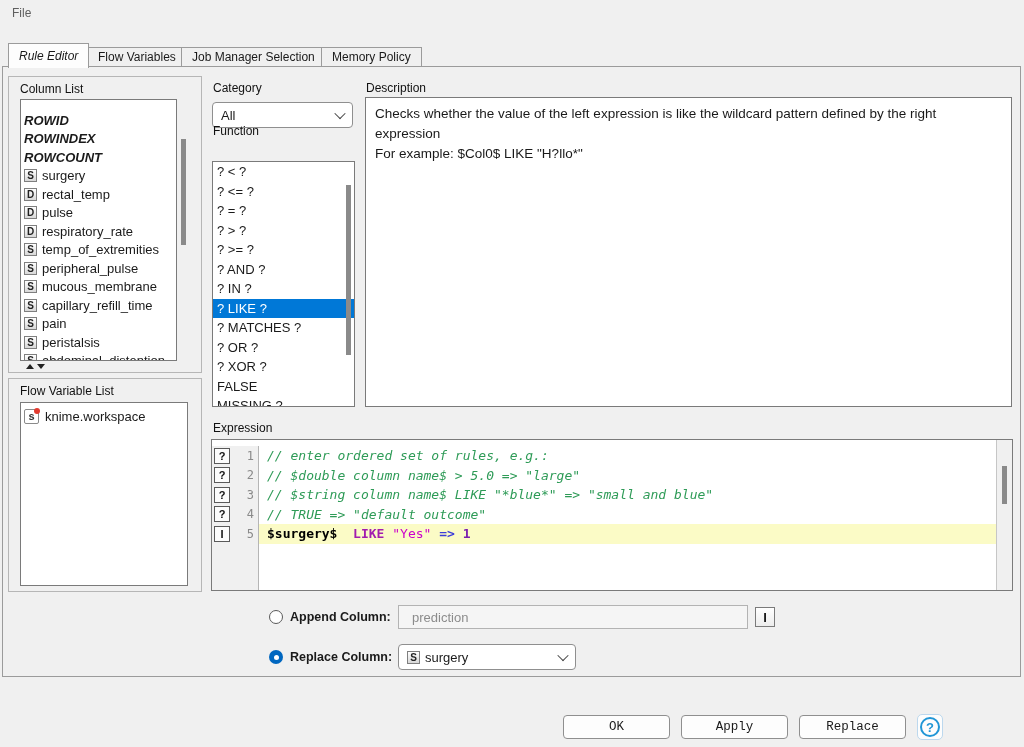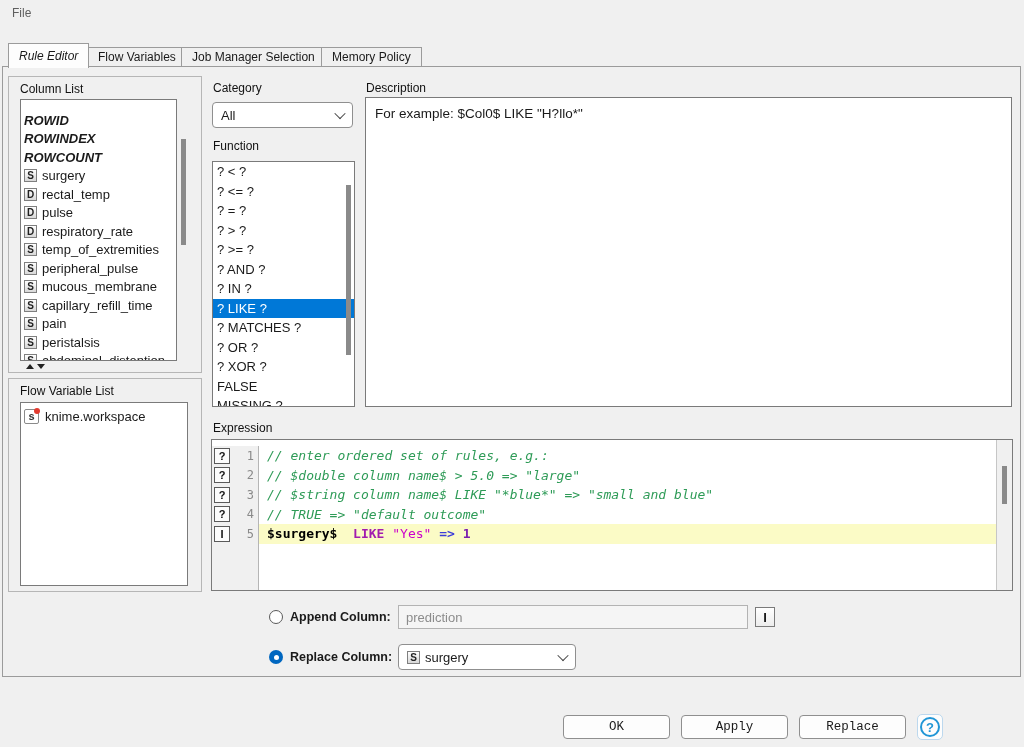--- a/index.html
+++ b/index.html
@@ -95,21 +95,21 @@
   .expr-scroll { width:16px; flex:0 0 16px; background:#f0f0f0; border-left:1px solid #c6c6c6; position:relative; }
 
   
   .radio { position:absolute; width:14px; height:14px; border-radius:50%;
            border:1px solid #5a5a5a; background:#fff; }
   .radio.checked { border:none; background:#0067c0; }
   .radio.checked::after { content:""; position:absolute; left:4.5px; top:4.5px;
            width:5px; height:5px; border-radius:50%; background:#fff; }
   .radio-lbl { position:absolute; font-size:12.5px; font-weight:bold; }
   .txtfield { position:absolute; background:#f5f5f5; border:1px solid #b3b3b3;
-              font-size:13px; color:#8c8c8c; padding-left:7px;
+              font-size:13px; color:#8c8c8c; padding-left:13px;
               font-family:"Liberation Sans",sans-serif; }
   .ibtn { position:absolute; width:20px; height:20px; border:1px solid #7a7a7a;
           background:linear-gradient(#fff,#ececec); display:flex; align-items:center;
           justify-content:center; font-weight:bold; font-size:13px; }
 
   
   .btn { position:absolute; width:107px; height:24px; background:#fdfdfd;
          border:1px solid #8f8f8f; border-radius:4px; font-size:12.5px;
          display:flex; align-items:center; justify-content:center; top:715px;font-family:Liberation Mono, monospace; }
   .help-btn { position:absolute; left:917px; top:714px; width:26px; height:26px;
@@ -203,21 +203,21 @@
     <span>knime.workspace</span>
   </div>
 </div>
 
 <div class="abs lbl" style="left:213px; top:81px; z-index:4;">Category</div>
 <div class="combo" style="left:212px; top:102px; width:141px; height:26px; z-index:4;">
   <span>All</span>
   <span class="chev"></span>
 </div>
 
-<div class="abs lbl" style="left:213px; top:139px; z-index:4;text-align:center;">Function</div>
+<div class="abs lbl" style="left:213px; top:124px; z-index:4;text-align:center;">Function</div>
 <div class="whitebox" style="left:212px; top:161px; width:143px; height:246px; z-index:4;">
   <div class="fn-item">? &lt; ?</div>
   <div class="fn-item">? &lt;= ?</div>
   <div class="fn-item">? = ?</div>
   <div class="fn-item">? &gt; ?</div>
   <div class="fn-item">? &gt;= ?</div>
   <div class="fn-item">? AND ?</div>
   <div class="fn-item">? IN ?</div>
   <div class="fn-item selected">? LIKE ?</div>
   <div class="fn-item">? MATCHES ?</div>
@@ -226,20 +226,21 @@
   <div class="fn-item">FALSE</div>
   <div class="fn-item">MISSING ?</div>
 </div>
 <div class="vscroll-track" style="left:344px; top:163px; height:242px; z-index:5; background:transparent;">
   <div class="vscroll-thumb" style="top:22px; height:170px;"></div>
 </div>
 
 <div class="abs lbl" style="left:366px; top:81px; z-index:4;">Description</div>
 <div class="whitebox" style="left:365px; top:97px; width:647px; height:310px; z-index:4;">
   <div class="desc-text">
+    <div class="p1">Checks whether the value of the left expression is like the wildcard pattern defined by the right expression</div>
     <div>For example: $Col0$ LIKE "H?llo*"</div>
   </div>
 </div>
 
 <div class="abs lbl" style="left:213px; top:421px; z-index:4;">Expression</div>
 <div class="expr-panel" style="left:211px; top:439px; width:802px; height:152px; z-index:4;">
   <div class="expr-rows">
     <div class="expr-row">
       <div class="expr-gutter">
           <span class="gut-icon">?</span>

